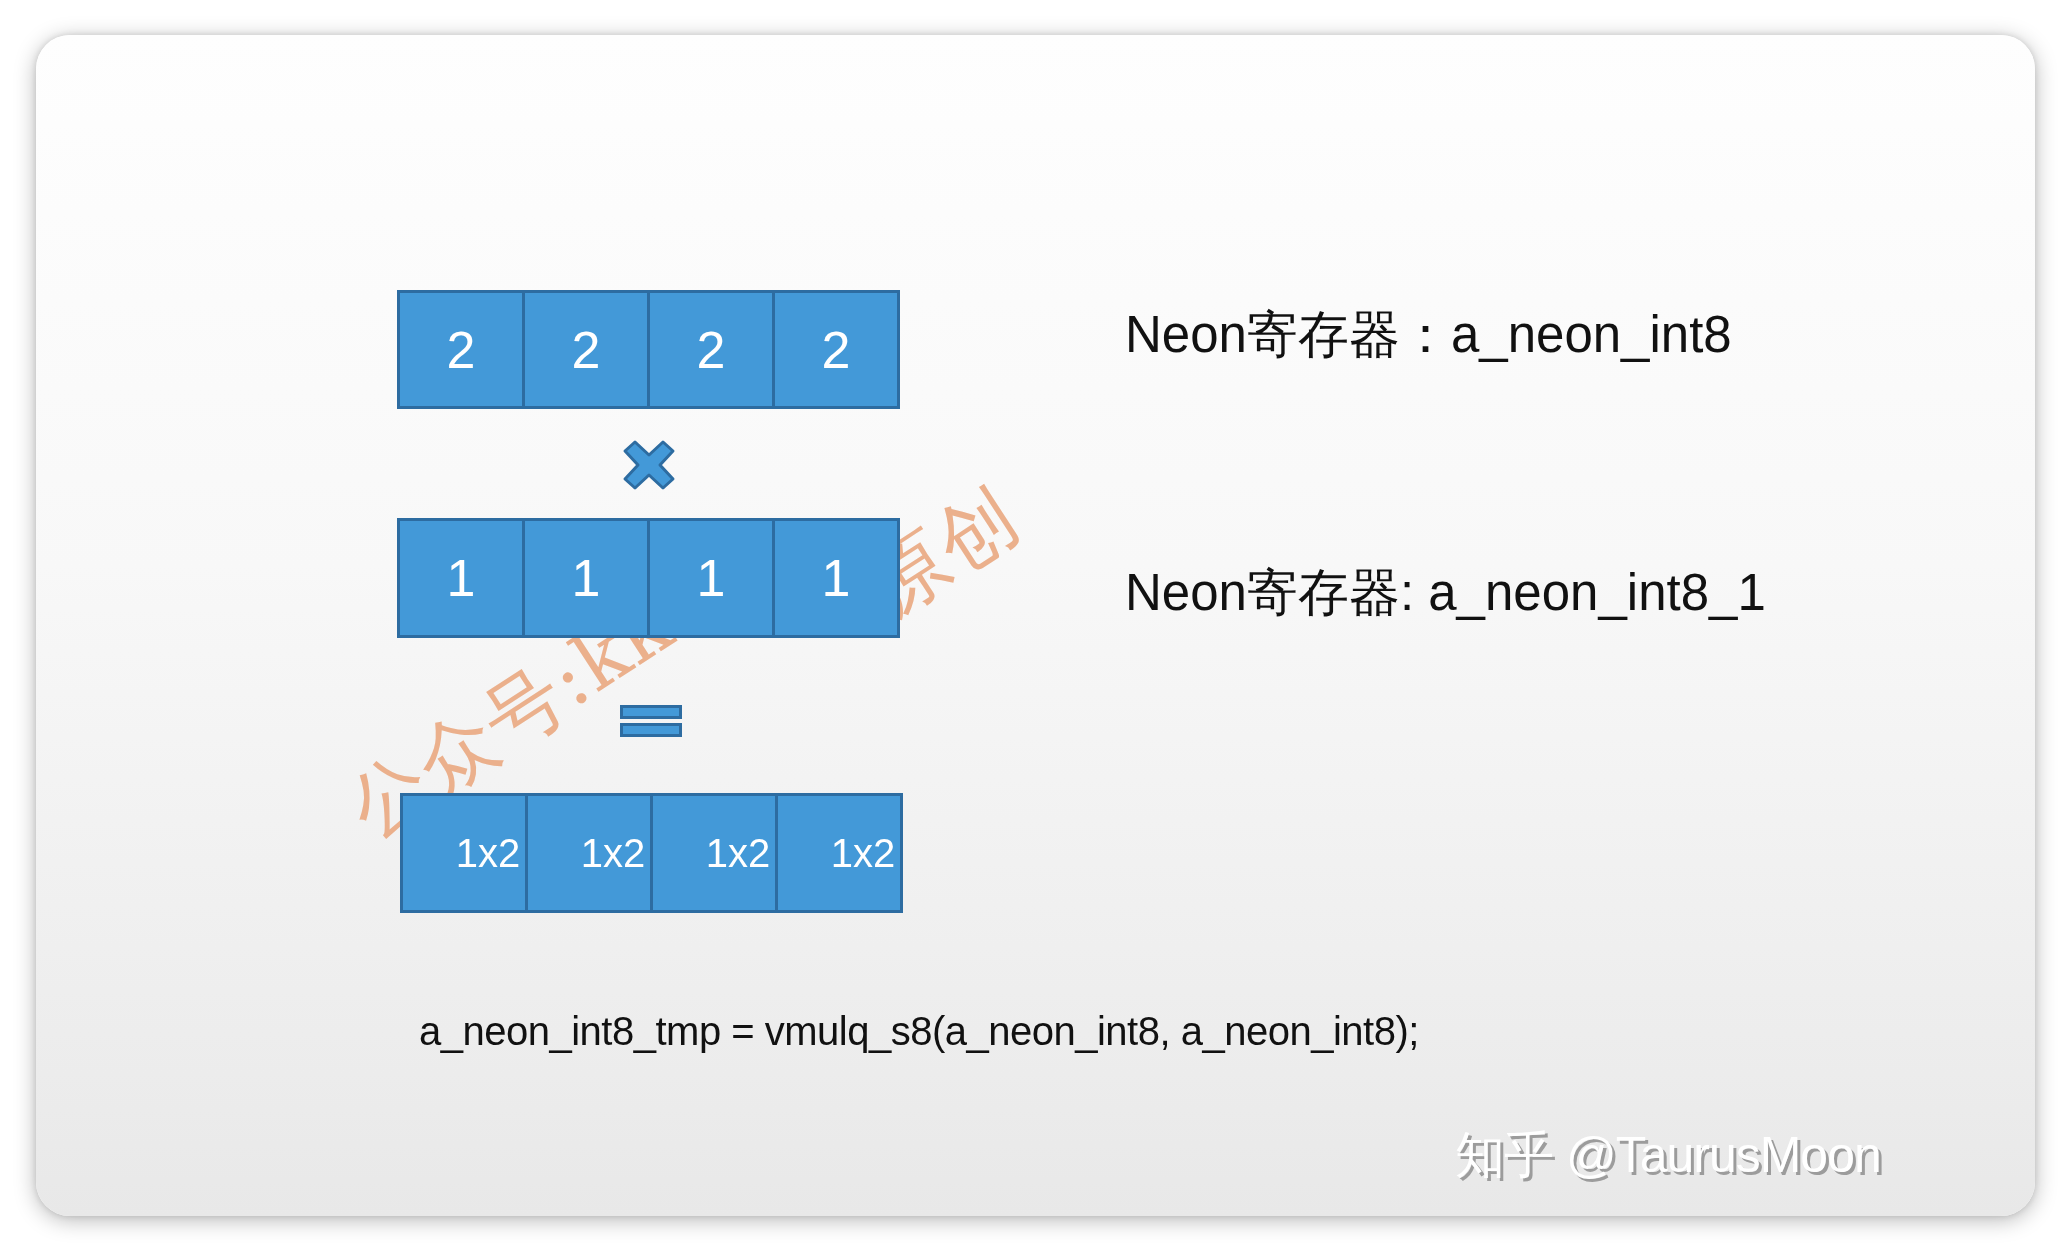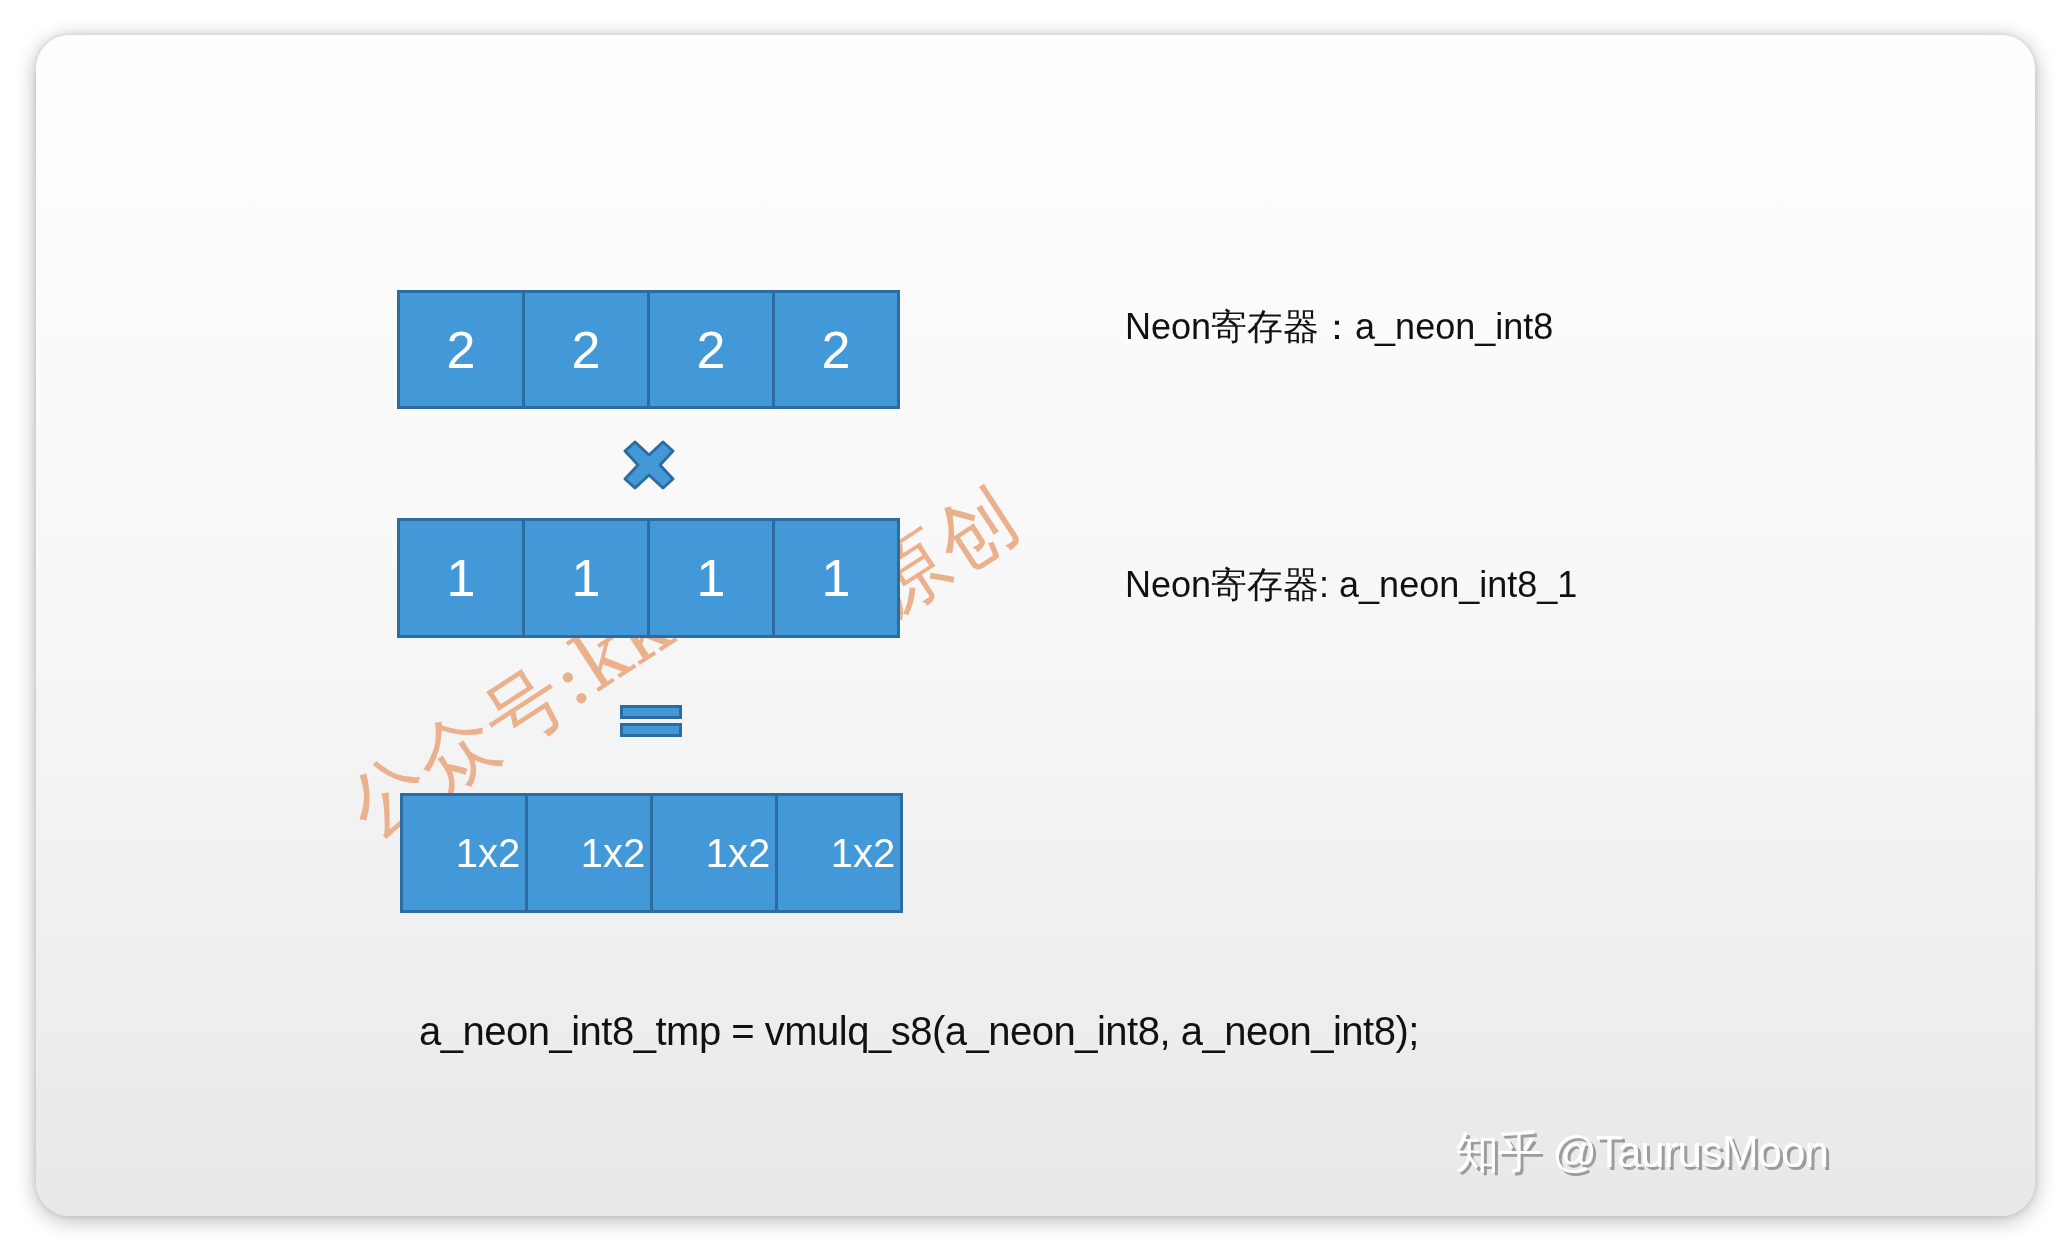--- a/index.html
+++ b/index.html
@@ -35,27 +35,27 @@
   .r2 { left: 397px; top: 518px; width: 503px; height: 120px; }
   .r3 { left: 400px; top: 793px; width: 503px; height: 120px; }
   .r1 .cell, .r2 .cell { font-size: 52px; }
   .r3 .cell { font-size: 40px; padding-left: 48px; }
   .op { position: absolute; }
   .op-mul { left: 621px; top: 439px; width: 56px; height: 52px; }
   .eqbar { position: absolute; left: 620px; width: 62px; height: 14px; background: #4399d8; border: 3px solid #2d6ca1; box-sizing: border-box; }
   .eq1 { top: 705px; }
   .eq2 { top: 723px; }
   .label {
-    position: absolute; color: #111111; font-size: 36px; white-space: nowrap; line-height: 1;
+    position: absolute; color: #111111; font-size: 51px; white-space: nowrap; line-height: 1;
   }
   .lab1 { left: 1125px; top: 309px; }
   .lab2 { left: 1125px; top: 567px; }
   .code { left: 419px; top: 1011px; font-size: 40px; letter-spacing: -0.5px; }
   .zhihu {
-    position: absolute; left: 1455px; top: 1130px; font-size: 44px; color: #ffffff;
+    position: absolute; left: 1455px; top: 1130px; font-size: 50px; color: #ffffff;
     white-space: nowrap; line-height: 1; letter-spacing: -1px;
     text-shadow: 3px 3px 0 #9c9c9c;
   }
 </style>
 </head>
 <body>
 
 <div class="card">
 
   <div class="wm wm-a">公众号:kkc</div>

